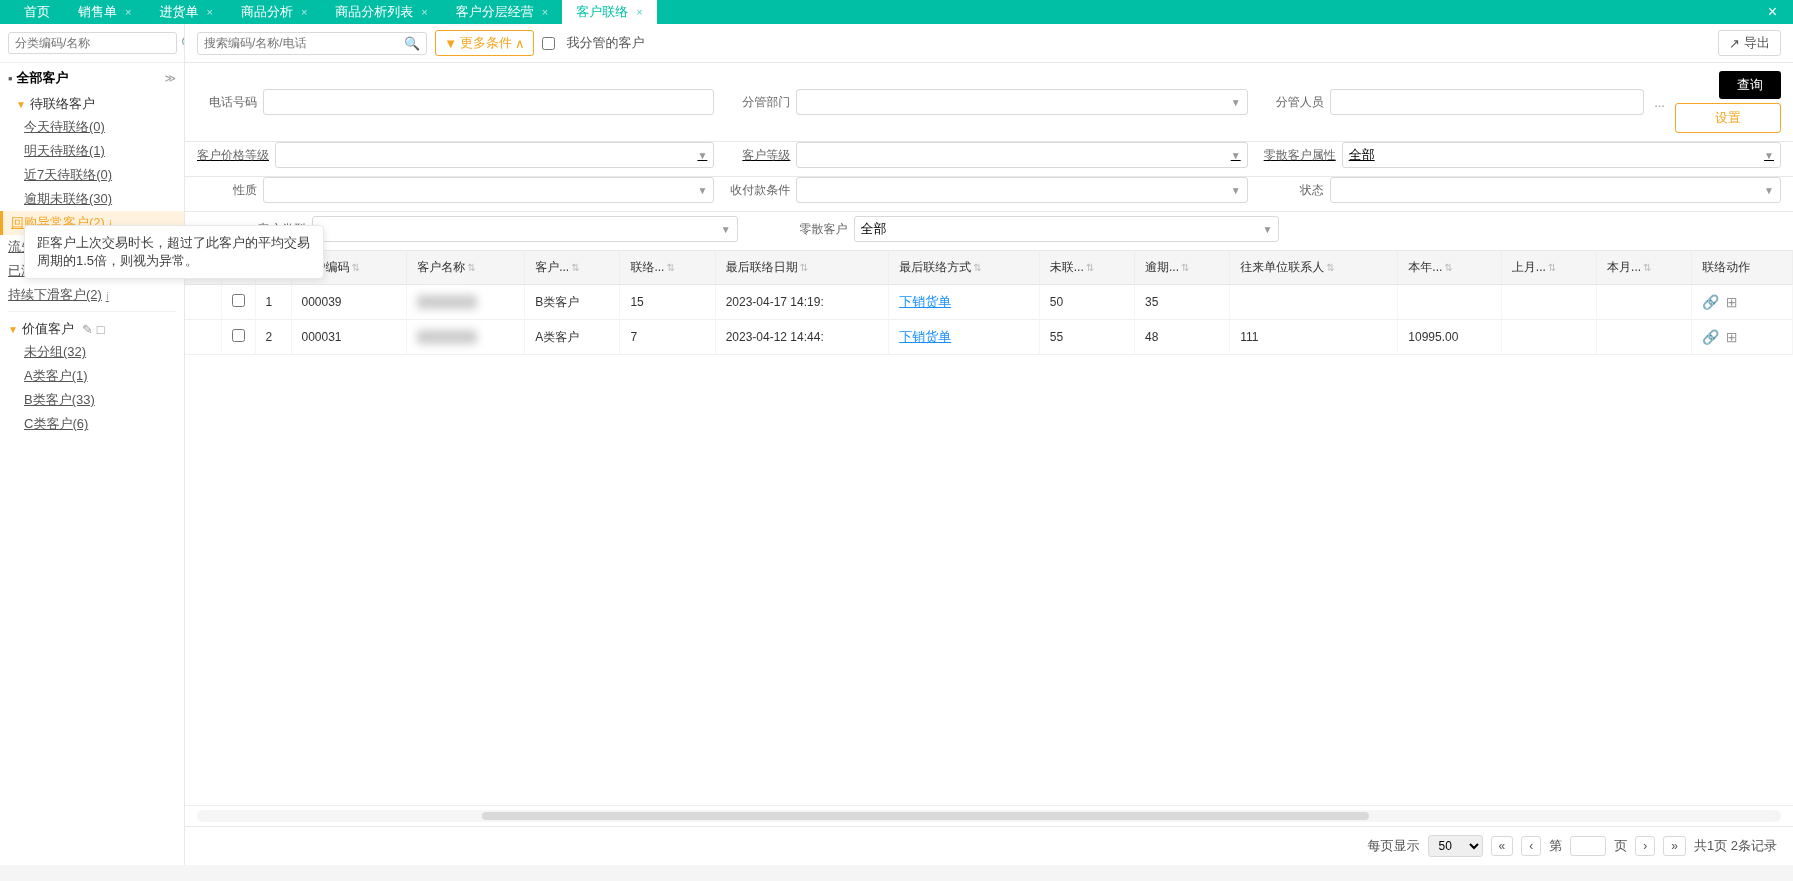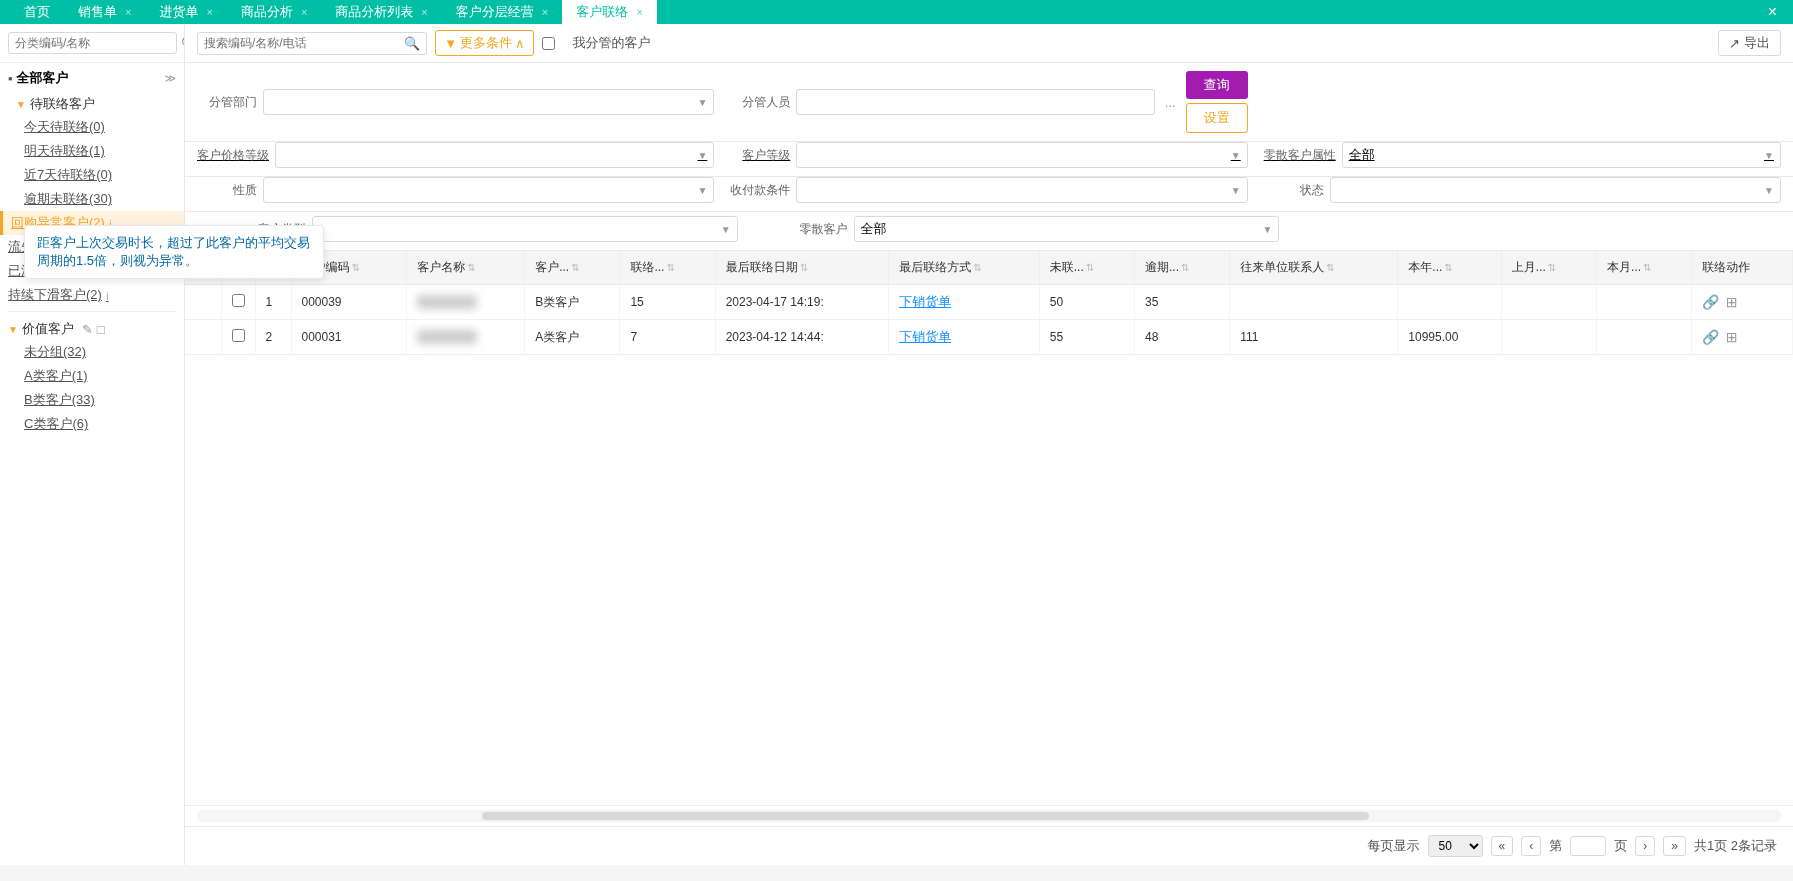--- a/index.html
+++ b/index.html
@@ -95,21 +95,21 @@
     .filter-search input {
       border: none; outline: none; font-size: 12px; width: 180px;
     }
     .filter-search .search-icon { color: #f5a623; cursor: pointer; }
     .filter-more {
       display: flex; align-items: center; gap: 3px;
       color: #f5a623; cursor: pointer; font-size: 12px;
       border: 1px solid #f5a623; border-radius: 3px; padding: 3px 8px;
     }
     .filter-checkbox {
-      display: flex; align-items: center; gap: 18px; font-size: 12px; color: #555;
+      display: flex; align-items: center; gap: 12px; font-size: 12px; color: #555;
     }
     .filter-checkbox input { cursor: pointer; }
     .export-btn {
       margin-left: auto; display: flex; align-items: center; gap: 4px;
       font-size: 12px; color: #555; cursor: pointer;
     }
 
     
     .advanced-filter {
       background: #fff; padding: 8px 12px;
@@ -130,22 +130,22 @@
     .filter-select-wrap {
       flex: 1; display: flex; align-items: center; justify-content: space-between;
       border: 1px solid #d9d9d9; border-radius: 3px; padding: 3px 6px;
       background: #fff; min-height: 26px; cursor: pointer;
     }
     .filter-select-wrap .chevron { color: #999; font-size: 10px; }
     .filter-ellipsis {
       color: #999; cursor: pointer; padding: 0 4px;
     }
     .query-btn {
-      background: #a21caf; color: #fff; border: none; border-radius: 3px;
-      padding: 5px 18px; cursor: pointer; font-size: 13px; white-space: nowrap;
+      background: #000000; color: #fff; border: none; border-radius: 3px;
+      padding: 5px 18px; cursor: pointer; font-size: 13px; white-space: nowrap; margin-left: 44px;
     }
     .settings-btn {
       background: #fff; color: #f5a623; border: 1px solid #f5a623; border-radius: 3px;
       padding: 5px 14px; cursor: pointer; font-size: 13px; white-space: nowrap;
     }
     .filter-row-actions {
       display: flex; flex-direction: column; gap: 4px; justify-content: center;
     }
 
     
@@ -215,21 +215,21 @@
     .h-scrollbar-thumb {
       position: absolute; left: 18%; top: 2px;
       width: 56%; height: 8px; background: #d9d9d9; border-radius: 4px;
     }
 
     
     .tooltip-box {
       position: absolute; left: 24px; top: 225px;
       background: #fff; border: 1px solid #e8e8e8;
       border-radius: 4px; padding: 8px 12px;
-      font-size: 12px; color: #0369a1; max-width: 300px;
+      font-size: 12px; color: #404040; max-width: 300px;
       box-shadow: 0 2px 8px rgba(0,0,0,0.1); z-index: 100;
     }
 
     
     .adv-filter-row2 {
       background: #fff; padding: 0 12px 8px 12px;
       display: grid; grid-template-columns: 1fr 1fr 1fr; gap: 8px 16px;
       border-bottom: 1px solid #e8e8e8;
       text-decoration: underline;
     }
@@ -365,20 +365,24 @@
         <input type="checkbox" style="">
         <span>我分管的客户</span>
       </div>
       <div class="export-btn" style="border:1px solid #d9d9d9; border-radius:3px; padding: 3px 10px; background:#fff;">
         <span>↗</span>
         <span>导出</span>
       </div>
     </div>
 
     <div class="advanced-filter">
+      <div class="filter-row">
+        <span class="filter-label">电话号码</span>
+        <div class="filter-input-wrap"></div>
+      </div>
       <div class="filter-row">
         <span class="filter-label">分管部门</span>
         <div class="filter-select-wrap">
           <span></span>
           <span class="chevron">▼</span>
         </div>
       </div>
       <div class="filter-row" style="display:flex; align-items:center; gap:6px;">
         <span class="filter-label">分管人员</span>
         <div class="filter-input-wrap" style="flex:1;"></div>

